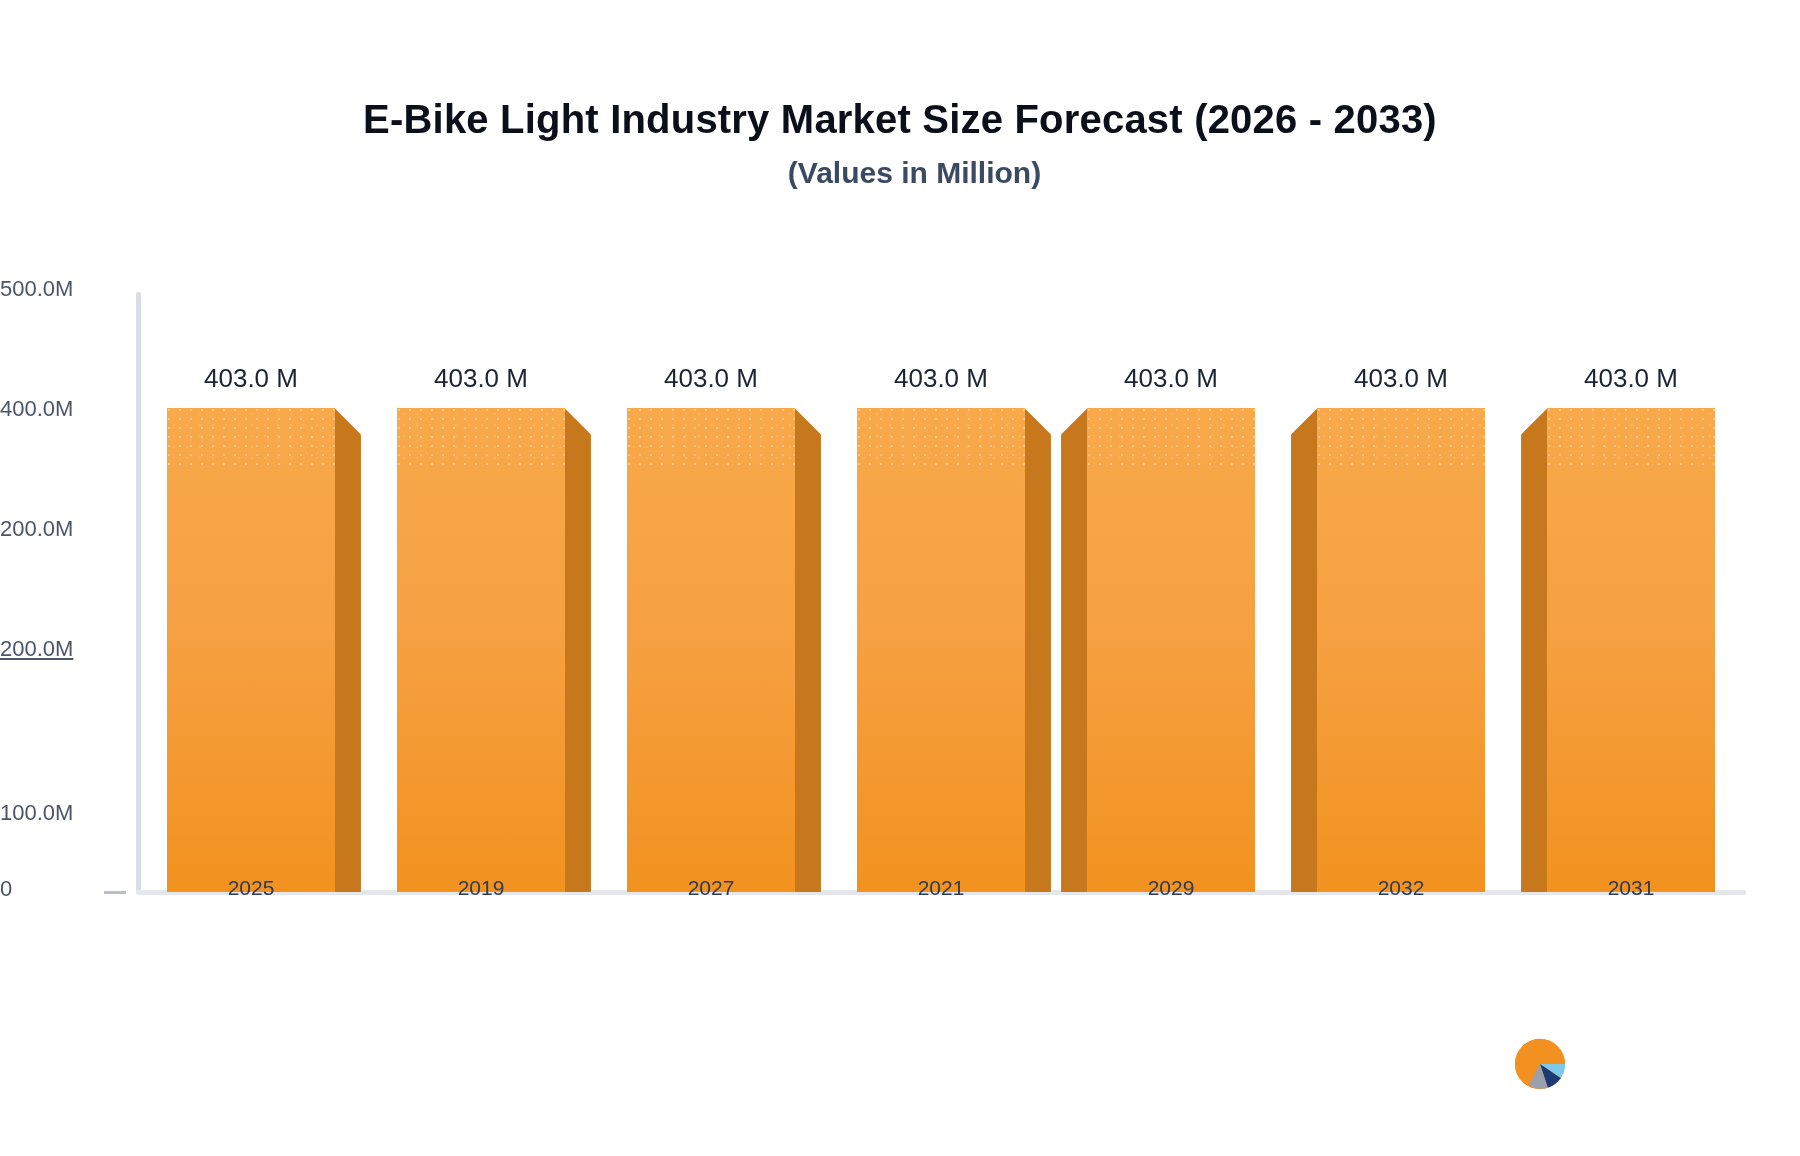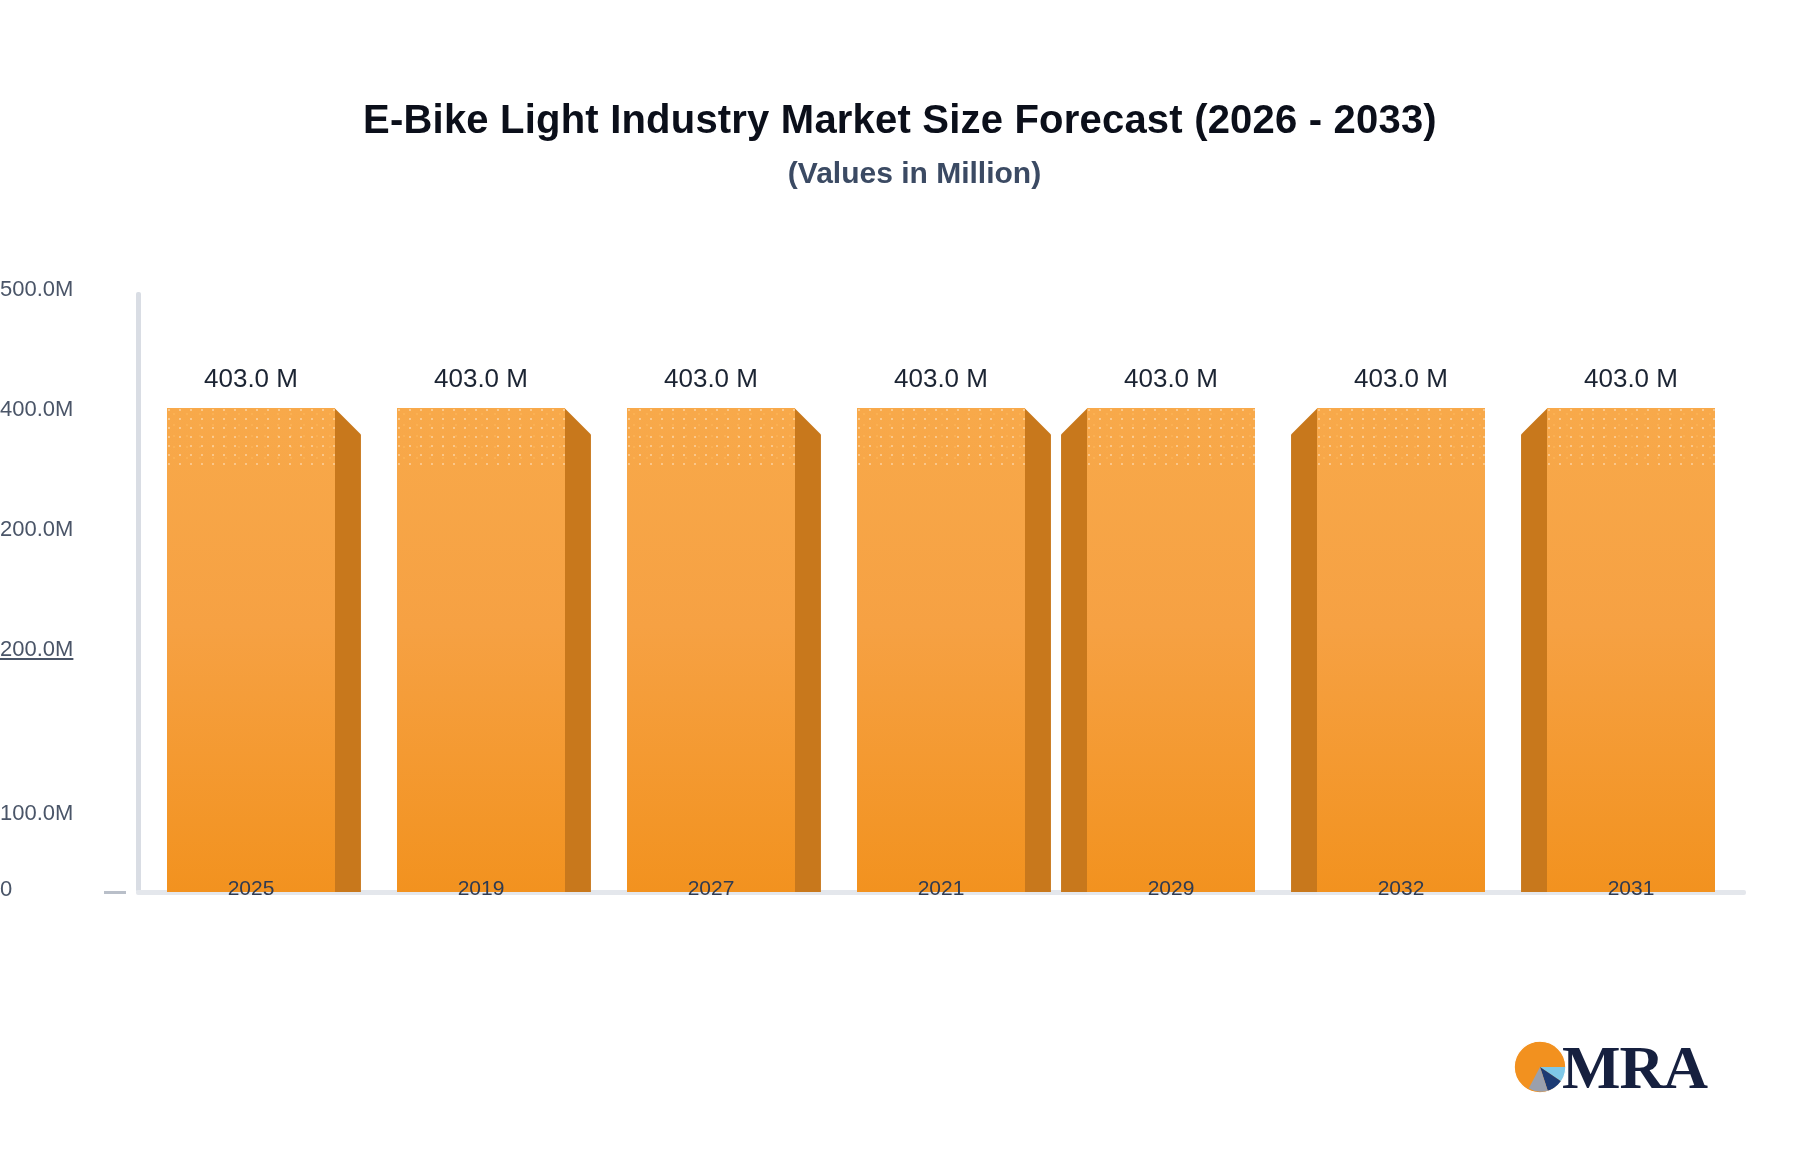--- a/index.html
+++ b/index.html
@@ -280,16 +280,15 @@
   </div>
 
   <div class="logo">
     <svg class="logo-mark" viewBox="0 0 100 100">
       <circle cx="50" cy="50" r="46" fill="#F2911F"></circle>
       <path d="M50 50 L96 50 A46 46 0 0 1 88 76 Z" fill="#7EC8E8"></path>
       <path d="M50 50 L88 76 A46 46 0 0 1 64 93 Z" fill="#1C3A73"></path>
       <path d="M50 50 L64 93 A46 46 0 0 1 30 88 Z" fill="#9aa0ad"></path>
       <circle cx="50" cy="50" r="46" fill="none" stroke="#ffffff" stroke-width="2"></circle>
     </svg>
-    <span class="logo-text">MRA</span>
   </div>
 
 </div>
 
 </body></html>

